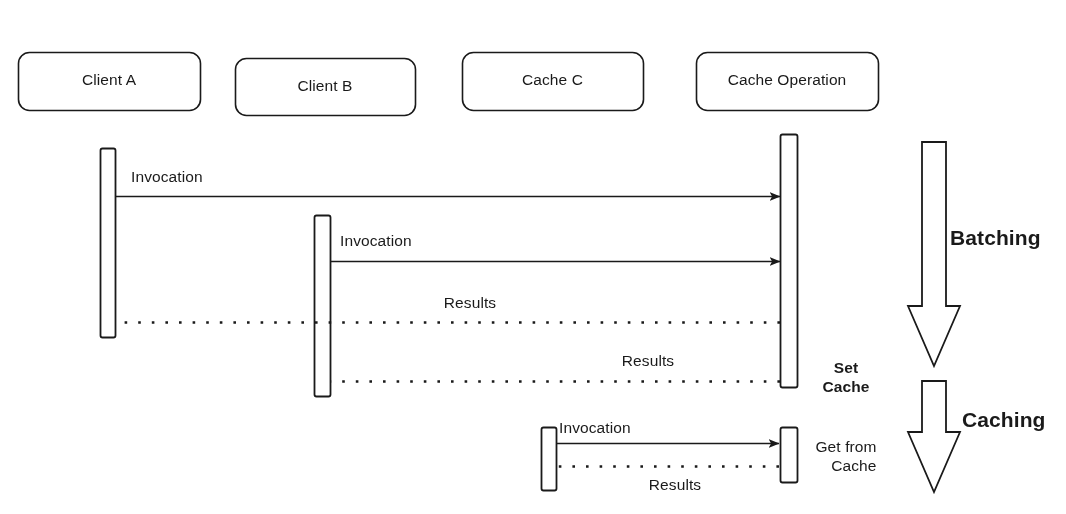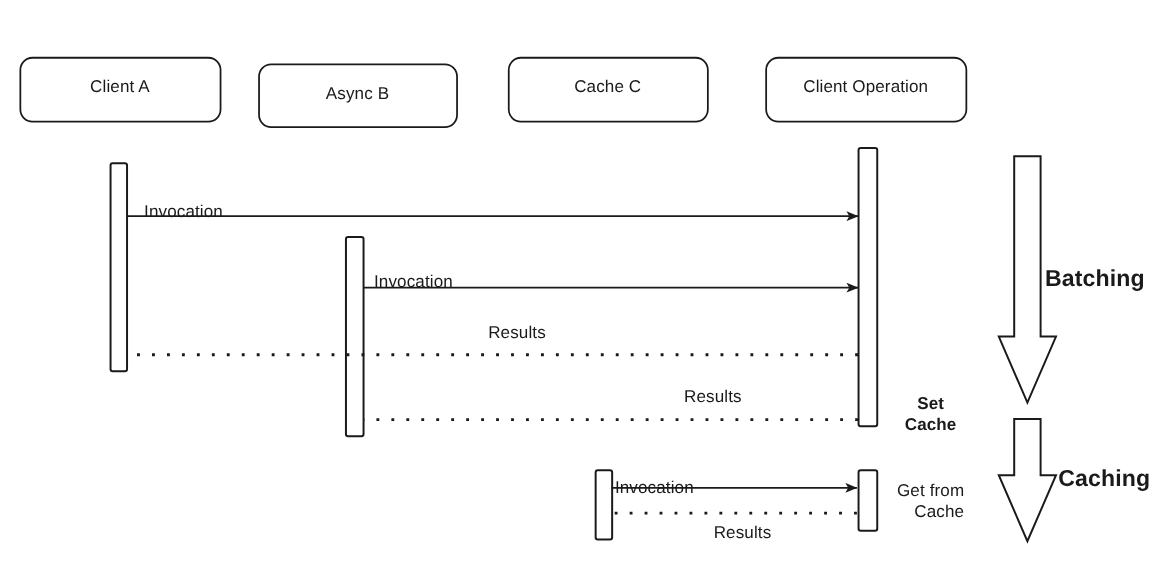--- a/index.html
+++ b/index.html
@@ -35,21 +35,20 @@
     white-space: pre;
     line-height: 1.25;
     letter-spacing: 0.1px;
   }
   .lbl-center {
     text-align: center;
     transform: translateX(-50%);
   }
   .lbl-left {
     text-align: center;
-    margin-top: 16px;
   }
   .participant-label {
     font-size: 15.5px;
   }
   .phase-label {
     font-size: 21px;
     font-weight: bold;
   }
 </style>
 </head>
@@ -86,23 +85,23 @@
         <line x1="779" y1="466.5" x2="557" y2="466.5" stroke="#1a1a1a" stroke-width="2.6" fill="none" stroke-dasharray="2.6 11" stroke-linecap="butt"></line>
       </g>
     <g id="phase-arrow-shapes">
         <polygon points="922,142 946,142 946,306 960,306 934,366 908,306 922,306" fill="#ffffff" stroke="#1a1a1a" stroke-width="1.8" stroke-linejoin="miter"></polygon>
         <polygon points="922,381 946,381 946,432 960,432 934,492 908,432 922,432" fill="#ffffff" stroke="#1a1a1a" stroke-width="1.8" stroke-linejoin="miter"></polygon>
       </g>
   </svg>
 
   <div id="participant-labels">
       <div class="lbl lbl-center participant-label" style="left: 109px; top: 70px;">Client A</div>
-      <div class="lbl lbl-center participant-label" style="left: 325px; top: 75.5px;">Async B</div>
+      <div class="lbl lbl-center participant-label" style="left: 325px; top: 75.5px;">Client B</div>
       <div class="lbl lbl-center participant-label" style="left: 552.5px; top: 70px;">Cache C</div>
-      <div class="lbl lbl-center participant-label" style="left: 787px; top: 70px;">Client Operation</div>
+      <div class="lbl lbl-center participant-label" style="left: 787px; top: 70px;">Cache Operation</div>
     </div>
   <div id="message-labels">
       <div class="lbl lbl-left" style="left: 131px; top: 167px;">Invocation</div>
       <div class="lbl lbl-left" style="left: 340px; top: 231px;">Invocation</div>
       <div class="lbl lbl-center" style="left: 470px; top: 293px;">Results</div>
       <div class="lbl lbl-center" style="left: 648px; top: 351px;">Results</div>
       <div class="lbl lbl-left" style="left: 559px; top: 418px;">Invocation</div>
       <div class="lbl lbl-center" style="left: 675px; top: 475px;">Results</div>
     </div>
   <div id="annotation-labels">

